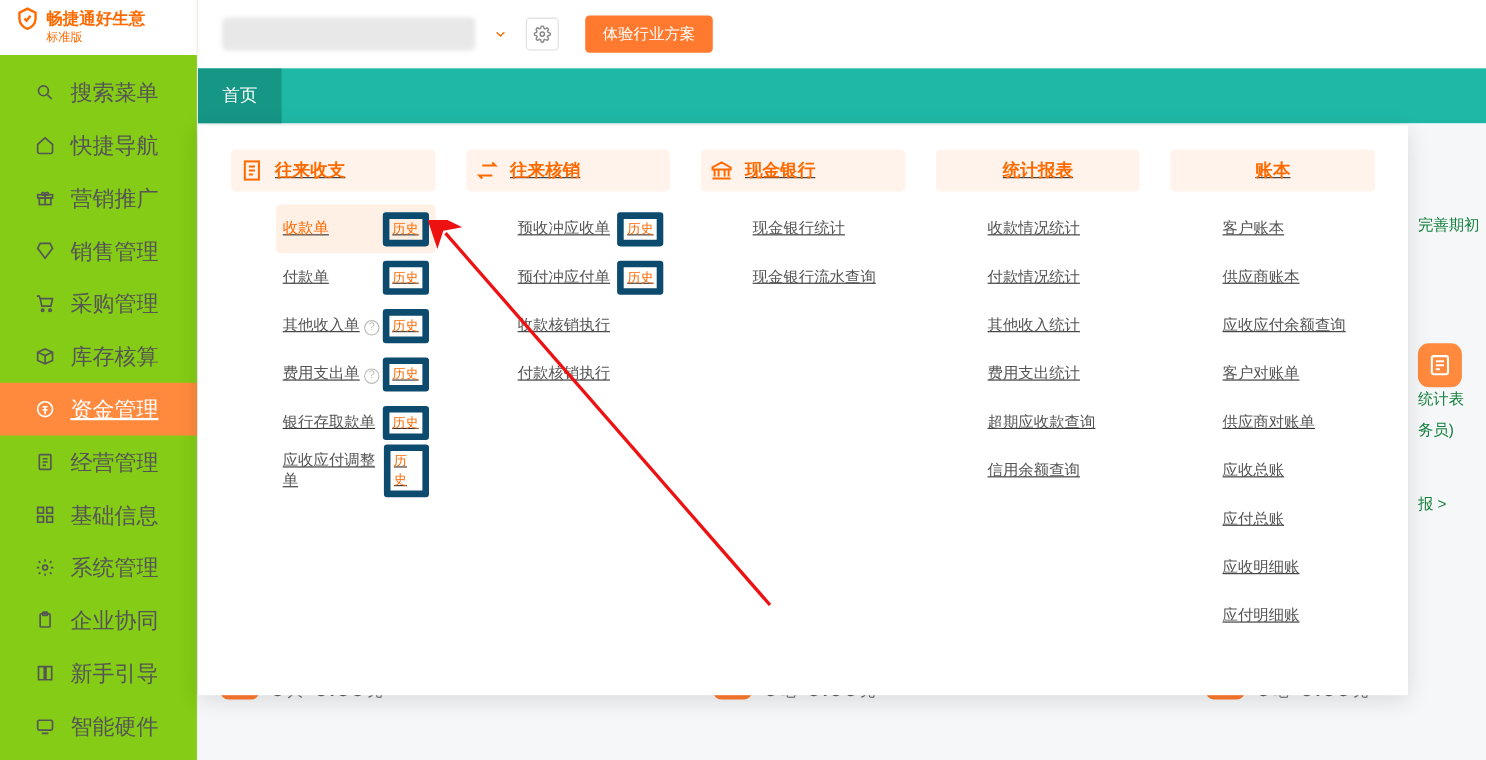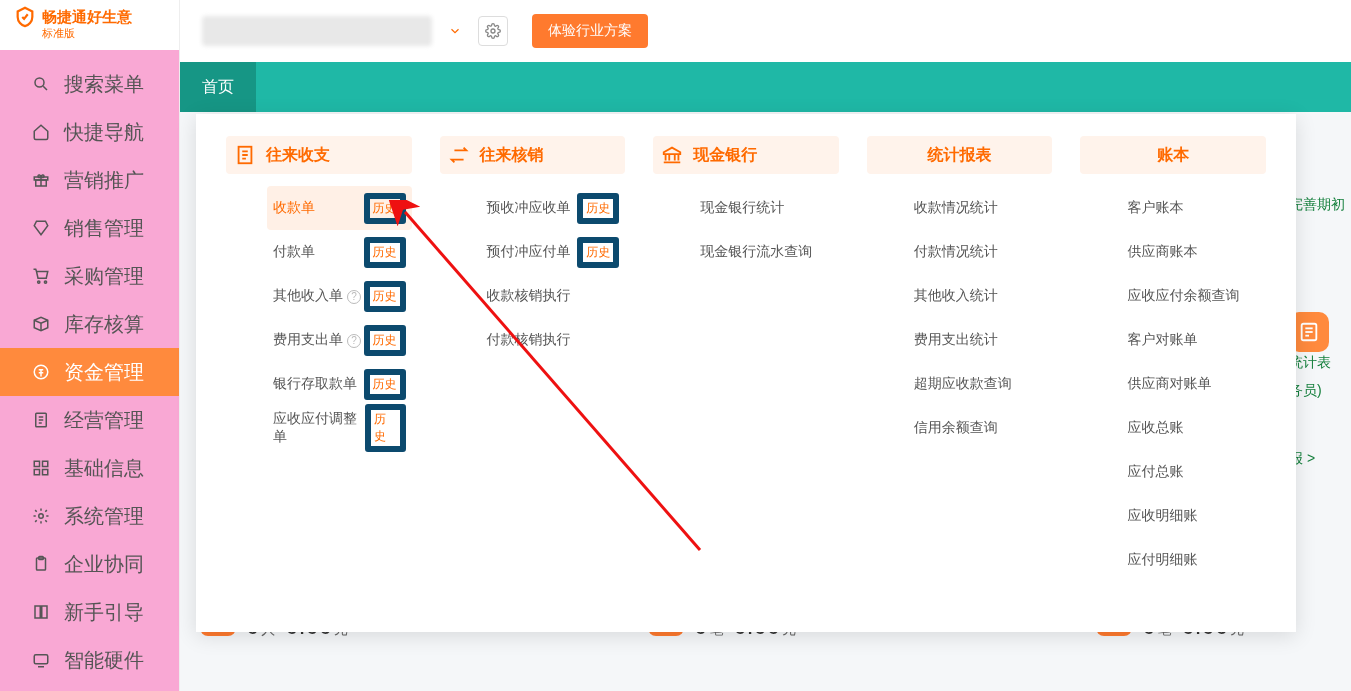--- a/index.html
+++ b/index.html
@@ -12,21 +12,21 @@
     height: 691px;
     overflow: hidden;
     position: relative;
   }
 
   
   .sidebar {
     position: absolute;
     left: 0; top: 0;
     width: 180px; height: 691px;
-    background: #f9a8d4;
+    background: #84cc16;
     border-right: 1px solid #eee;
     z-index: 5;
   }
   .logo-area {
     height: 50px;
     padding: 6px 12px 0 14px;
     background: #fff;
   }
   .logo-row { display: flex; align-items: center; gap: 6px; }
   .logo-mark {
@@ -42,20 +42,21 @@
     height: 48px;
     padding: 0 18px 0 32px;
     color: #555;
     cursor: pointer;
     gap: 14px;
     font-size: 20px;
   }
   .nav-item.active {
     background: #ff8a3d;
     color: #fff;
+    text-decoration: underline;
   }
   .nav-icon { width: 18px; height: 18px; flex-shrink: 0; display:flex;align-items:center;justify-content:center; }
   .nav-icon svg { width:18px; height:18px; }
 
   
   .topbar {
     position: absolute;
     left: 180px; top: 0; right: 0;
     height: 62px;
     background: #fff;
@@ -164,28 +165,29 @@
     display:flex;align-items:center;justify-content:center;color:#fff;
     margin-bottom:4px;
   }
   .stat-icon svg{width:18px;height:18px;}
   .stat-num { font-size: 24px; font-weight: 500; color:#333; }
   .stat-unit { font-size: 14px; color:#666; margin-left:2px; margin-bottom:2px;}
 
   
   .megamenu {
     position: absolute;
-    left: 196px; top: 114px;
+    left: 180px; top: 114px;
     width: 1100px;
     background: #fff;
     box-shadow: 0 4px 20px rgba(0,0,0,0.12);
     z-index: 10;
     padding: 22px 30px 50px 30px;
     display:flex;
     gap: 28px;
+    text-decoration: underline;
   }
   .mm-col { width: 196px; }
   .mm-header {
     display:flex; align-items:center;
     gap: 10px;
     background: #fff3eb;
     color: #ff6a00;
     font-size: 16px;
     font-weight: 600;
     height: 38px;

